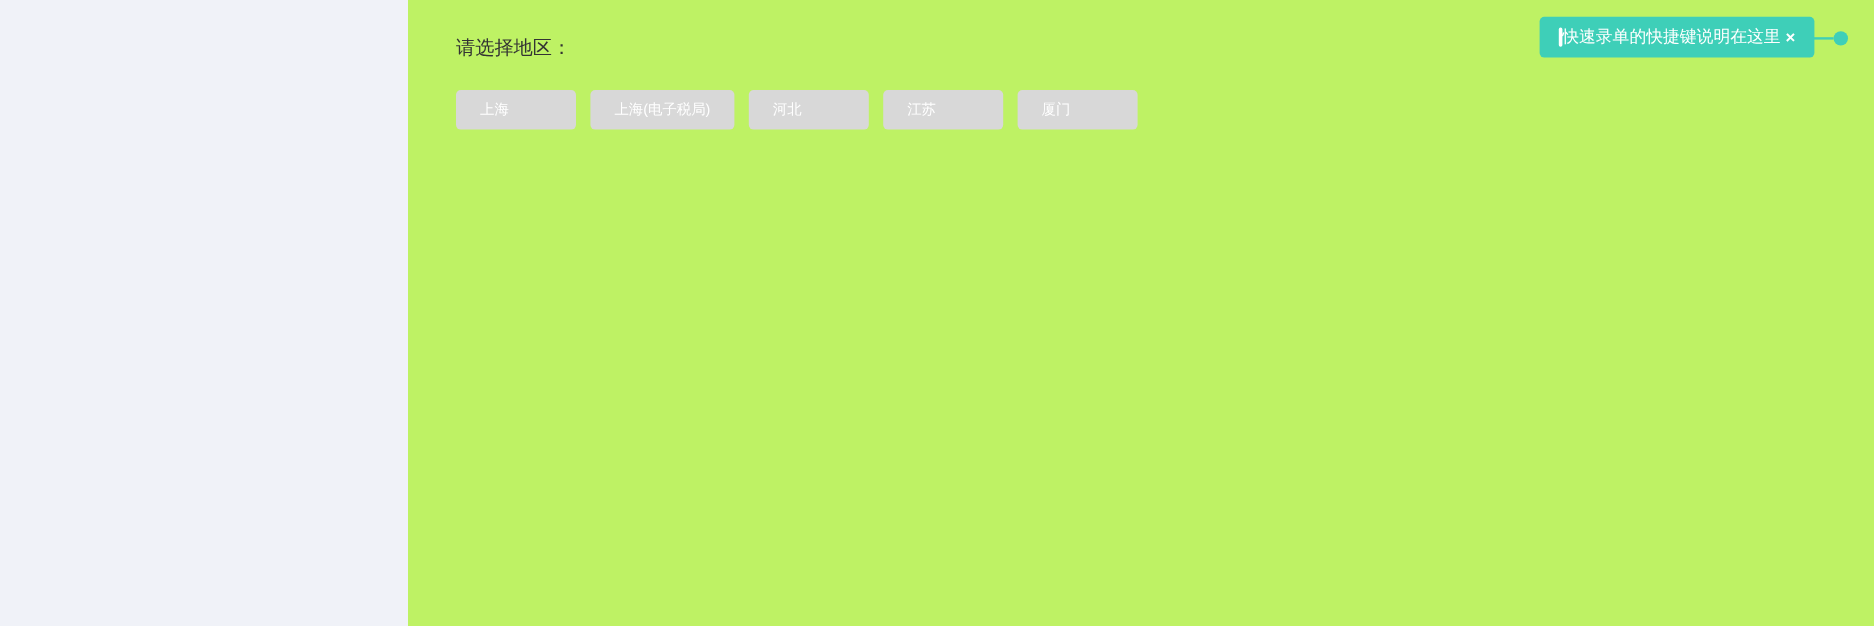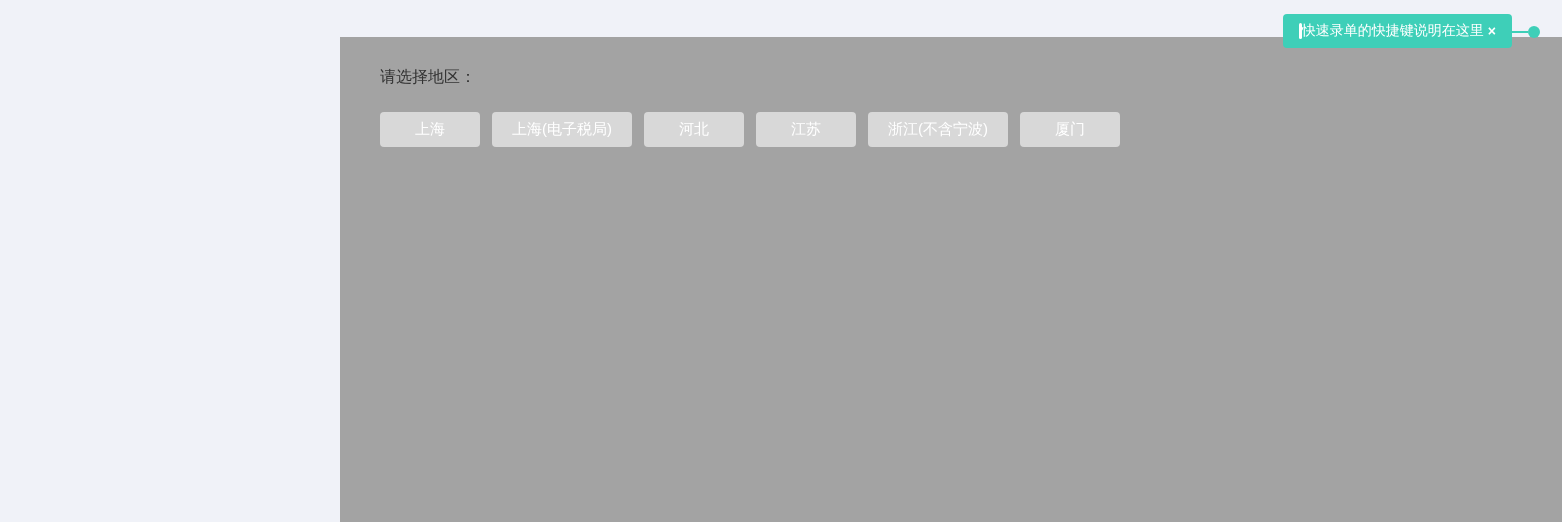--- a/index.html
+++ b/index.html
@@ -25,23 +25,22 @@
       height: 100%;
       background: #f0f2f8;
     }
 
     .main-content {
       position: absolute;
       left: 340px;
       top: 0;
       right: 0;
       bottom: 0;
-      background: #a3a3a3;
+      background: #bef264;
       padding: 30px 40px;
-      margin-top: 37px;
     }
 
     .page-title {
       font-size: 16px;
       color: #333;
       margin-bottom: 24px;
       font-weight: normal;
     }
 
     .region-buttons {
@@ -49,24 +48,24 @@
       flex-wrap: wrap;
       gap: 12px;
     }
 
     .region-btn {
       background: #d8d8d8;
       color: #fff;
       border: none;
       border-radius: 4px;
       padding: 8px 20px;
-      font-size: 15px;
+      font-size: 12px;
       cursor: pointer;
       min-width: 100px;
-      text-align: center;
+      text-align: left;
       font-family: "Microsoft YaHei", "PingFang SC", sans-serif;
     }
 
     
     .tooltip-banner {
       position: absolute;
       top: 14px;
       right: 50px;
       background: #3ecfb8;
       color: #fff;
@@ -124,21 +123,20 @@
 
 <div class="main-content">
   <p class="page-title">请选择地区：</p>
 
   <div class="region-buttons">
 
     <button class="region-btn">上海</button>
     <button class="region-btn">上海(电子税局)</button>
     <button class="region-btn">河北</button>
     <button class="region-btn">江苏</button>
-    <button class="region-btn">浙江(不含宁波)</button>
     <button class="region-btn">厦门</button>
 
     <div style="flex-basis: 100%; height: 0;"></div>
 
   </div>
 </div>
 
 <div class="tooltip-banner">
   <span>快速录单的快捷键说明在这里</span>
   <span class="tooltip-close">×</span>

